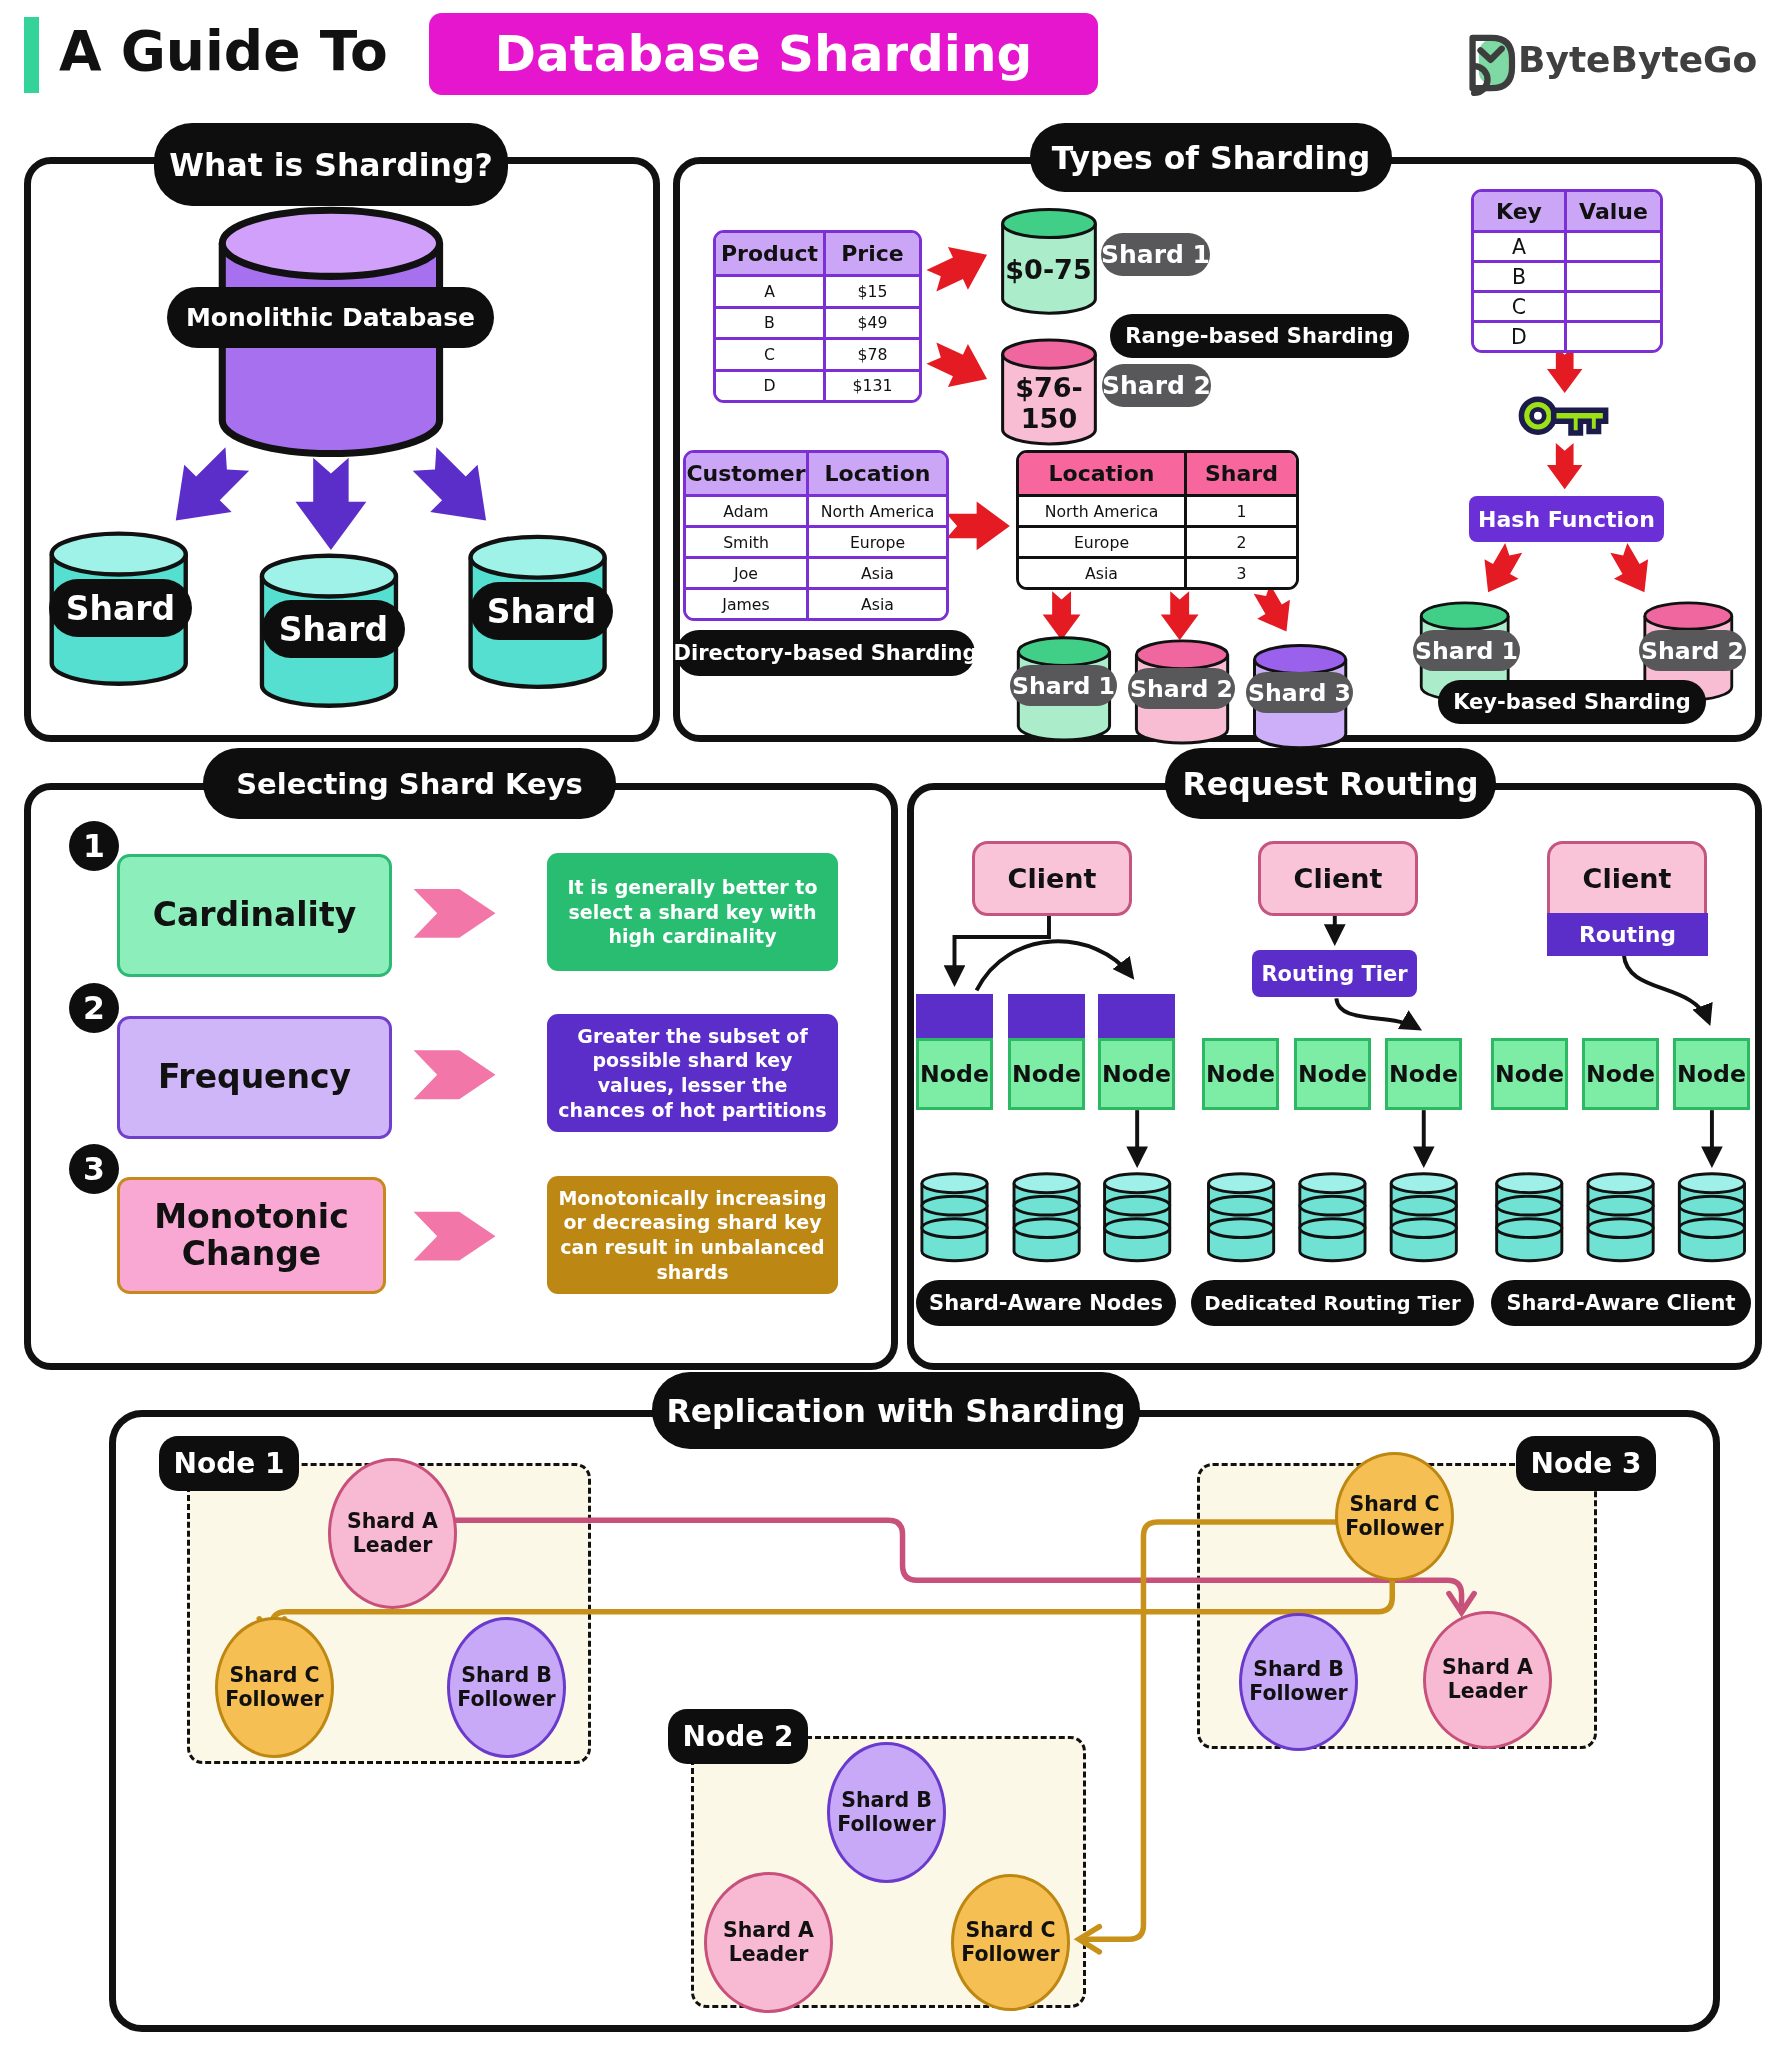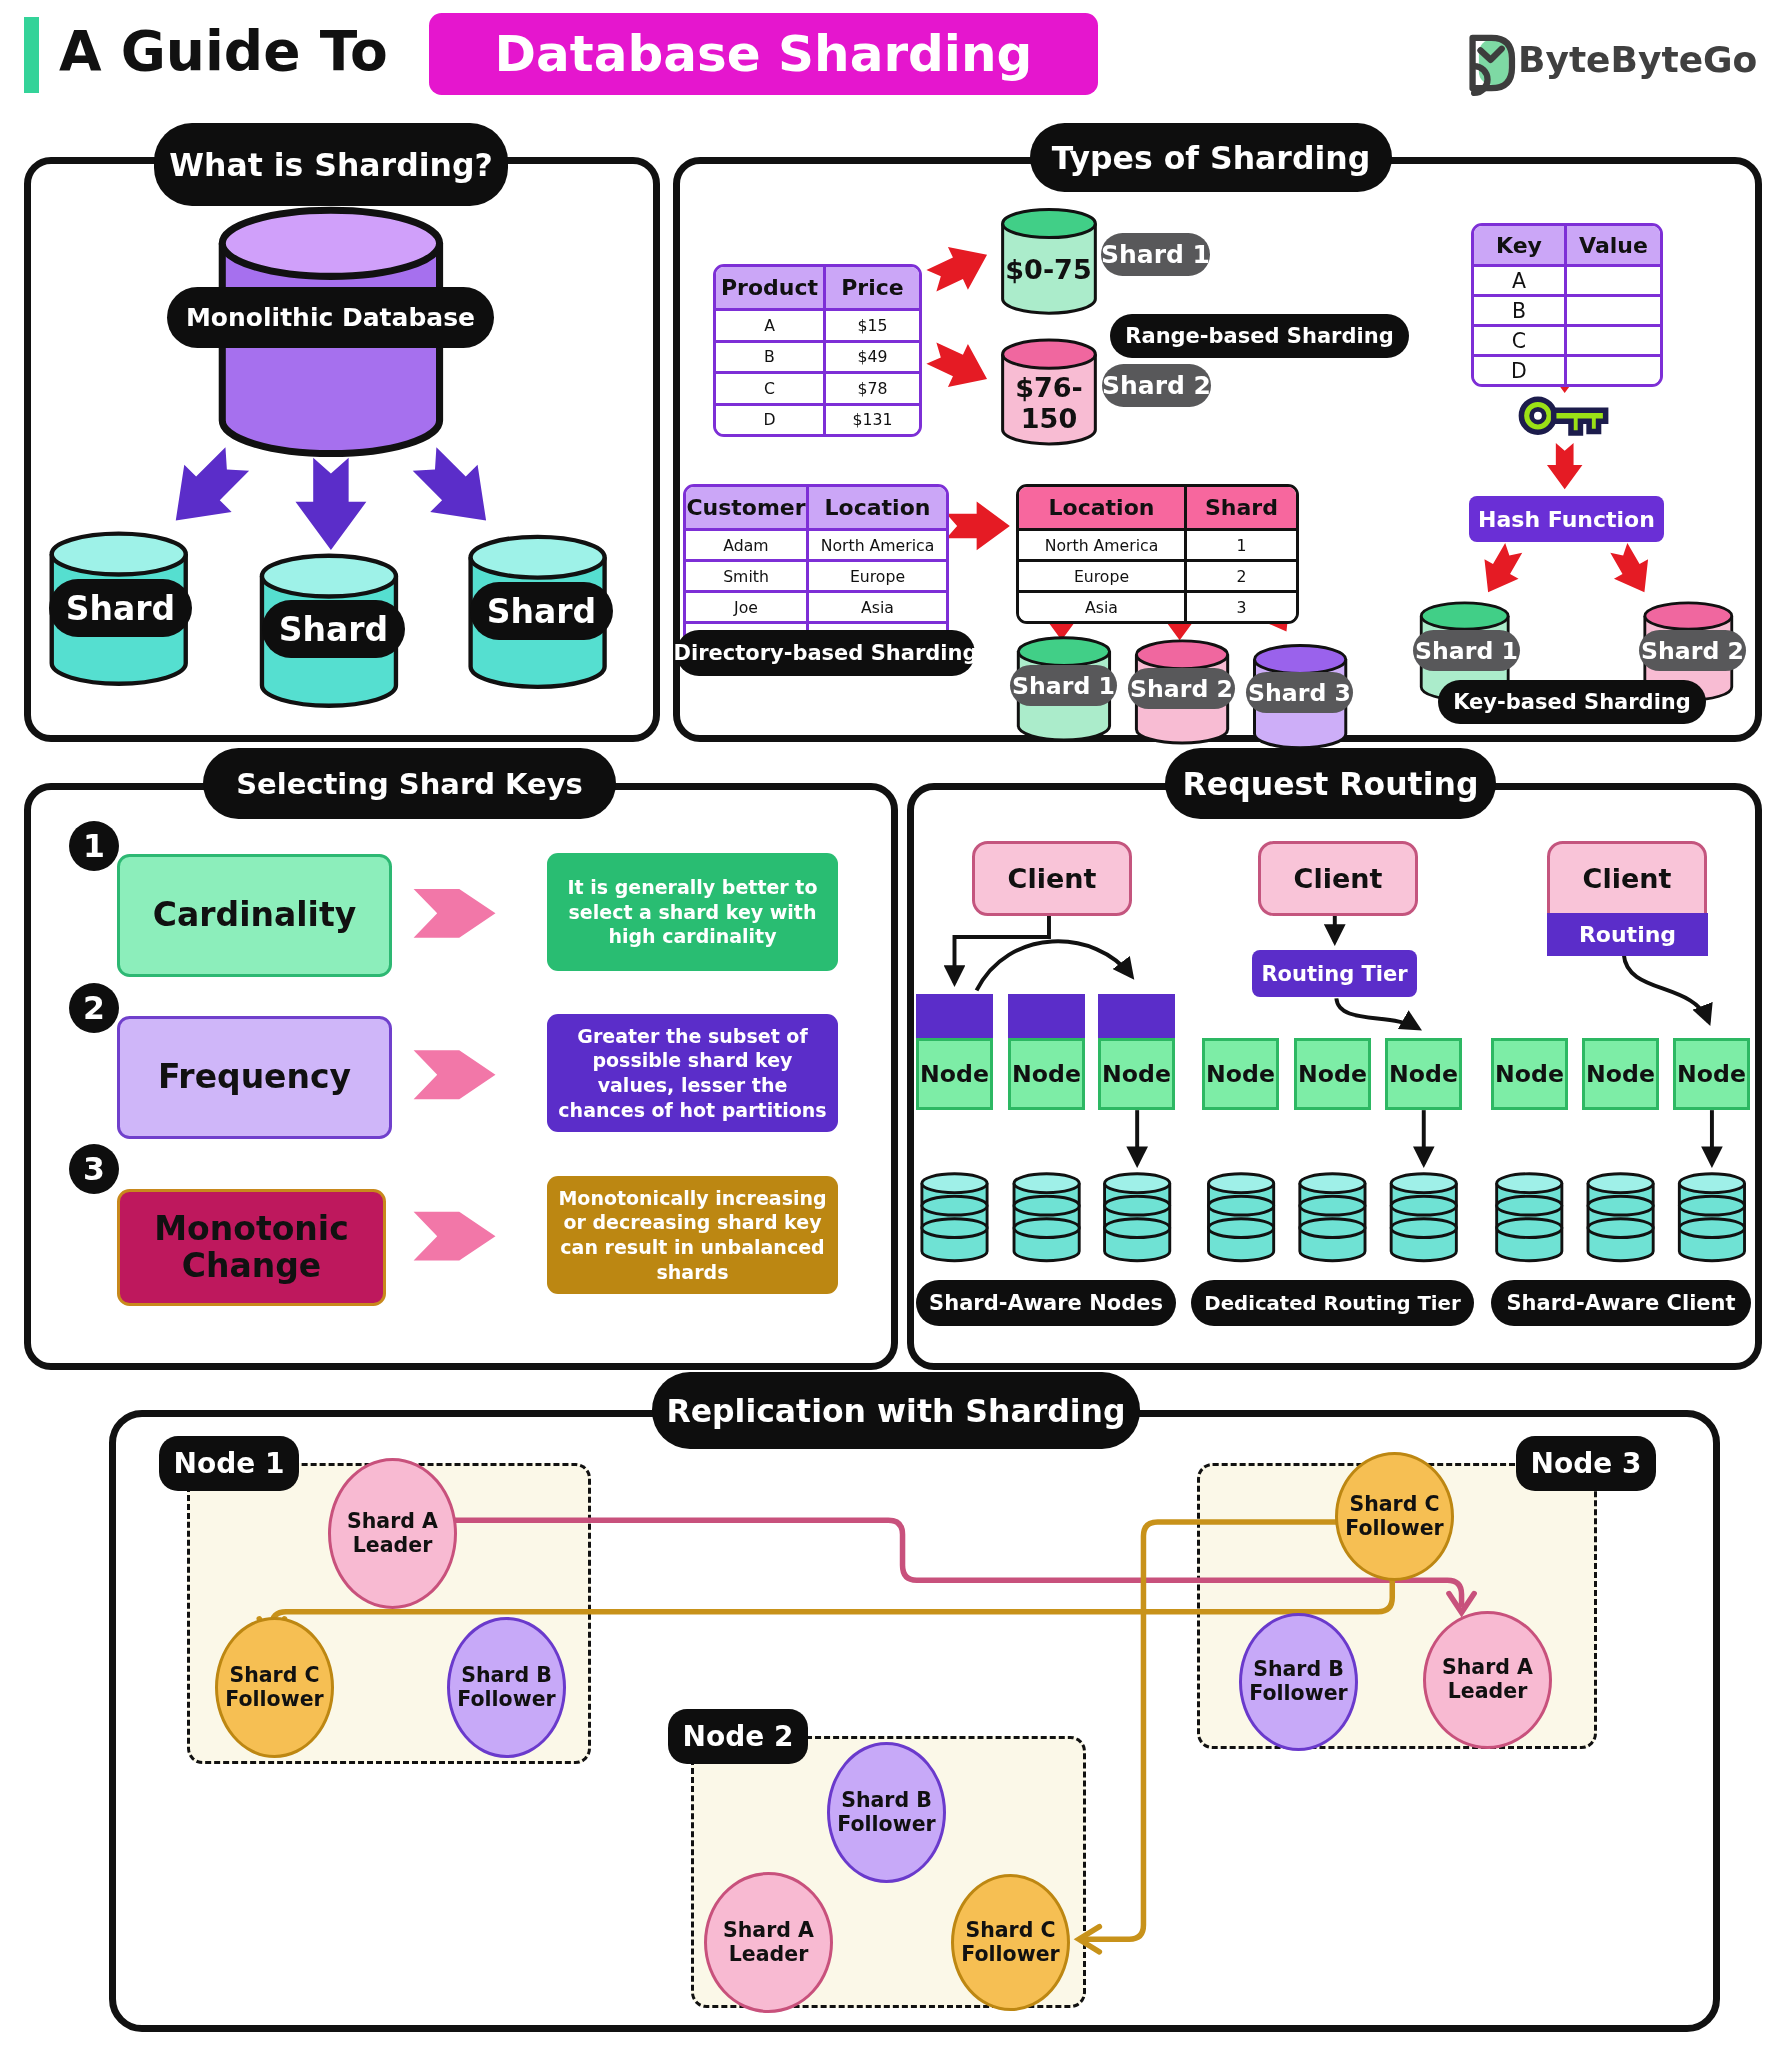--- a/index.html
+++ b/index.html
@@ -2,21 +2,21 @@
 <html style="font-size:12.6px"><head>
 <meta charset="utf-8">
 <style>
   html,body{margin:0;padding:0;background:#fff;}
   body{width:1772px;height:2066px;position:relative;font-family:"DejaVu Sans","Liberation Sans",sans-serif;color:#111;}
   .abs{position:absolute;} .layer2{z-index:2;} .layer3{z-index:3;}
   .secbox{position:absolute;border:7px solid #111;border-radius:27px;background:transparent;z-index:1;}
   .pillblk{position:absolute;background:#0e0e0e;color:#fff;border-radius:38px;display:flex;align-items:center;justify-content:center;font-weight:800;z-index:3;white-space:nowrap;}
   .pillgray{position:absolute;background:#58585a;color:#fff;border-radius:22px;display:flex;align-items:center;justify-content:center;font-weight:700;z-index:3;white-space:nowrap;}
   .lbl{position:absolute;display:flex;align-items:center;justify-content:center;text-align:center;z-index:3;}
-  .tbl{position:absolute;display:grid;background:#fff;border-radius:11px;overflow:hidden;z-index:3;margin-top:34px;}
+  .tbl{position:absolute;display:grid;background:#fff;border-radius:11px;overflow:hidden;z-index:3;}
   .tbl>div{display:flex;align-items:center;justify-content:center;border-left:3.1px solid var(--bc);border-top:3.1px solid var(--bc);font-size:15.7px;background:#fff;}
   .tbl>div:nth-child(-n+2){border-top:0;}
   .tbl>div:nth-child(odd){border-left:0;}
   .tbl>div.th{background:var(--hb);font-weight:800;font-size:22px;}
   .dashbox{position:absolute;background:#fbf8e8;border:3.9px dashed #111;border-radius:15.7px;z-index:1;}
   .ell{position:absolute;border-radius:50%;display:flex;flex-direction:column;align-items:center;justify-content:center;font-weight:700;font-size:20.5px;line-height:1.15;z-index:3;text-align:center;}
   .client{position:absolute;background:#f9c4d8;border:3.9px solid #c4557e;border-radius:15.7px;display:flex;align-items:center;justify-content:center;font-size:27px;font-weight:600;z-index:3;}
   .ncap{position:absolute;background:#5b2dc9;z-index:3;}
   .nbody{position:absolute;background:#7deda6;border:3.1px solid #2db863;display:flex;align-items:center;justify-content:center;font-weight:700;font-size:23.6px;z-index:3;}
   .purbox{position:absolute;background:#5b2dc9;color:#fff;display:flex;align-items:center;justify-content:center;font-weight:600;z-index:3;border-radius:7.9px;}
@@ -242,21 +242,21 @@
 
 <div class="numcirc" style="left:69px;top:821px;">1</div>
 <div class="namebox" style="left:117px;top:854px;background:#8ceebb;border:3.9px solid #2db873;">Cardinality</div>
 <div class="descbox" style="left:547px;top:853px;background:#29bd72;">It is generally better to select a shard key with high cardinality</div>
 
 <div class="numcirc" style="left:69px;top:983px;">2</div>
 <div class="namebox" style="left:117px;top:1016px;background:#cfb6f9;border:3.9px solid #7040cc;">Frequency</div>
 <div class="descbox" style="left:547px;top:1014px;background:#5b2dc9;">Greater the subset of possible shard key values, lesser the chances of hot partitions</div>
 
 <div class="numcirc" style="left:69px;top:1144px;">3</div>
-<div class="namebox" style="left:117px;top:1177px;background:#be185d;border:3.9px solid #c8891c;padding:0 30px;box-sizing:border-box;margin-top:12px;">Monotonic Change</div>
+<div class="namebox" style="left:117px;top:1177px;background:#f9a8d4;border:3.9px solid #c8891c;padding:0 30px;box-sizing:border-box;">Monotonic Change</div>
 <div class="descbox" style="left:547px;top:1176px;background:#bc8712;">Monotonically increasing or decreasing shard key can result in unbalanced shards</div>
 
 <div class="secbox" style="left:907px;top:783px;width:841px;height:573px;"></div>
 <div class="pillblk" style="left:1165px;top:748px;width:331px;height:71px;font-size:31.5px;">Request Routing</div>
 
 <div class="client" style="left:972px;top:841px;width:154px;height:69px;">Client</div>
 <div class="client" style="left:1258px;top:841px;width:154px;height:69px;">Client</div>
 <div class="client" style="left:1547px;top:841px;width:154px;height:69px;border-radius:15.7px 15.7px 0 0;">Client</div>
 <div class="purbox" style="left:1547px;top:913px;width:161px;height:43px;font-size:22px;border-radius:0;">Routing</div>
 <div class="purbox" style="left:1252px;top:950px;width:165px;height:47px;font-size:21px;">Routing Tier</div>

